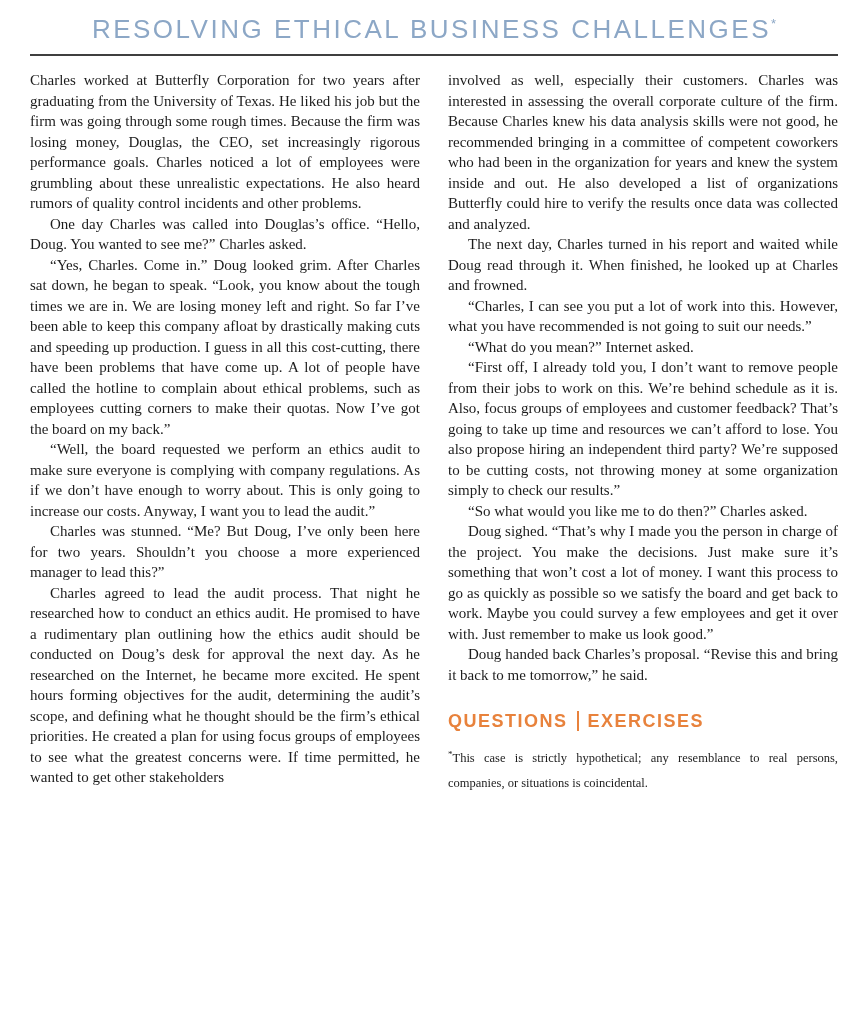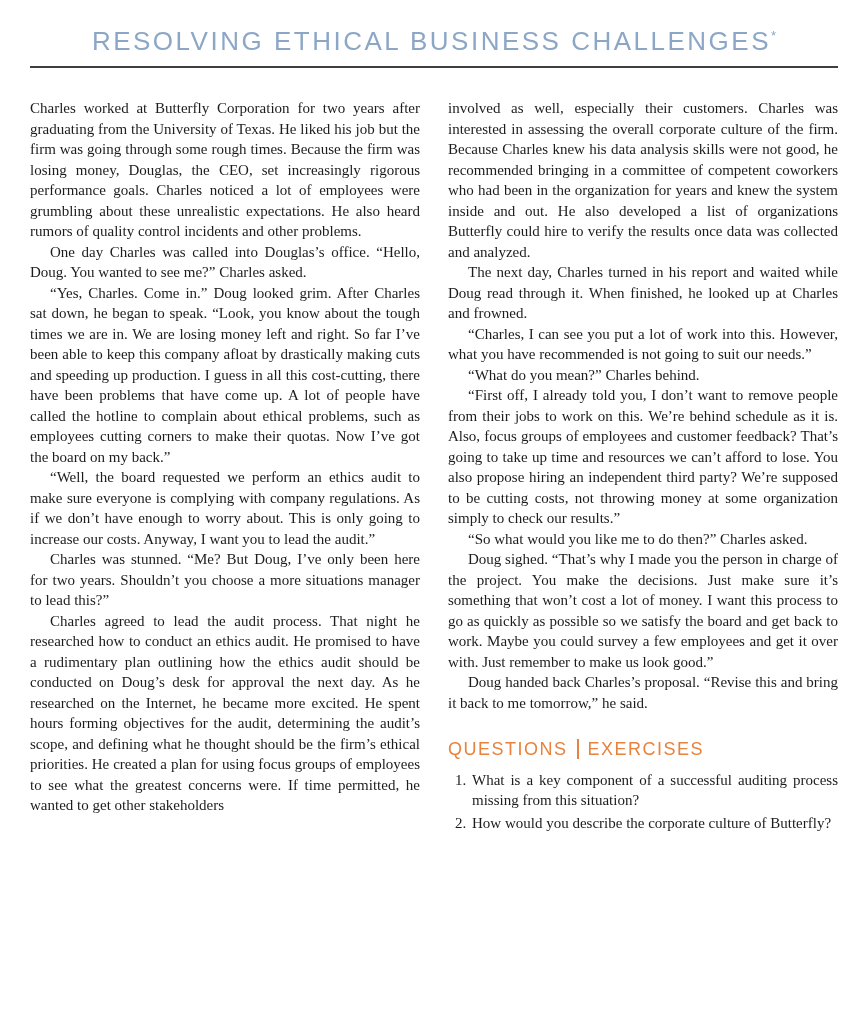--- a/index.html
+++ b/index.html
@@ -5,21 +5,21 @@
   html, body { margin: 0; padding: 0; background: #ffffff; }
   body {
     width: 868px; height: 1024px;
     font-family: "Liberation Serif", serif;
     color: #1c1c1c;
     -webkit-font-smoothing: antialiased;
   }
   .page {
     box-sizing: border-box;
     width: 868px; height: 834px;
-    padding: 20px 30px 10px 30px;
+    padding: 8px 30px 10px 30px;
     overflow: hidden;
     background: #ffffff;
   }
   .page-header { margin-bottom: 14px; }
   .title {
     margin: 6px 0 0 0;
     text-align: center;
     font-family: "Liberation Sans", sans-serif;
     font-weight: 400;
     font-size: 26px;
@@ -34,38 +34,38 @@
   }
   .rule {
     margin-top: 9px;
     border: none;
     border-top: 2px solid #3F3F3F;
     height: 0;
   }
   .columns {
     display: flex;
     gap: 28px;
-    margin-top: 30px;
+    margin-top: 14px;
   }
   .col {
     flex: 1 1 0;
     font-size: 15px;
     line-height: 20.5px;
     text-align: justify;
     hyphens: auto;
   }
   .col p { margin: 0; }
   .col p.indent { text-indent: 20px; }
   .questions-header {
     margin: 26px 0 10px 0;
     display: flex;
     align-items: center;
     gap: 9px;
     font-family: "Liberation Sans", sans-serif;
-    font-weight: 400;
+    font-weight: 700;
     font-size: 18px;
     letter-spacing: 1.5px;
     color: #E8823C;
   }
   .qbar {
     display: inline-block;
     width: 2px;
     height: 20px;
     background: #E8823C;
   }
@@ -96,46 +96,41 @@
     <div class="rule"></div>
   </header>
 
   <main class="columns">
 
     <section class="col">
         <p>Charles worked at Butterfly Corporation for two years after graduating from the University of Texas. He liked his job but the firm was going through some rough times. Because the firm was losing money, Douglas, the CEO, set increasingly rigorous performance goals. Charles noticed a lot of employees were grumbling about these unrealistic expectations. He also heard rumors of quality control incidents and other problems.</p>
         <p class="indent">One day Charles was called into Douglas’s office. “Hello, Doug. You wanted to see me?” Charles asked.</p>
         <p class="indent">“Yes, Charles. Come in.” Doug looked grim. After Charles sat down, he began to speak. “Look, you know about the tough times we are in. We are losing money left and right. So far I’ve been able to keep this company afloat by drastically making cuts and speeding up production. I guess in all this cost-cutting, there have been problems that have come up. A lot of people have called the hotline to complain about ethical problems, such as employees cutting corners to make their quotas. Now I’ve got the board on my back.”</p>
         <p class="indent">“Well, the board requested we perform an ethics audit to make sure everyone is complying with company regulations. As if we don’t have enough to worry about. This is only going to increase our costs. Anyway, I want you to lead the audit.”</p>
-        <p class="indent">Charles was stunned. “Me? But Doug, I’ve only been here for two years. Shouldn’t you choose a more situations manager to lead this?”</p>
+        <p class="indent">Charles was stunned. “Me? But Doug, I’ve only been here for two years. Shouldn’t you choose a more experienced manager to lead this?”</p>
         <p class="indent">Charles agreed to lead the audit process. That night he researched how to conduct an ethics audit. He promised to have a rudimentary plan outlining how the ethics audit should be conducted on Doug’s desk for approval the next day. As he researched on the Internet, he became more excited. He spent hours forming objectives for the audit, determining the audit’s scope, and defining what he thought should be the firm’s ethical priorities. He created a plan for using focus groups of employees to see what the greatest concerns were. If time permitted, he wanted to get other stakeholders</p>
       </section>
 
     <section class="col">
       <div class="col-text">
           <p>involved as well, especially their customers. Charles was interested in assessing the overall corporate culture of the firm. Because Charles knew his data analysis skills were not good, he recommended bringing in a committee of competent coworkers who had been in the organization for years and knew the system inside and out. He also developed a list of organizations Butterfly could hire to verify the results once data was collected and analyzed.</p>
           <p class="indent">The next day, Charles turned in his report and waited while Doug read through it. When finished, he looked up at Charles and frowned.</p>
           <p class="indent">“Charles, I can see you put a lot of work into this. However, what you have recommended is not going to suit our needs.”</p>
-          <p class="indent">“What do you mean?” Charles behind.</p>
+          <p class="indent">“What do you mean?” Internet asked.</p>
           <p class="indent">“First off, I already told you, I don’t want to remove people from their jobs to work on this. We’re behind schedule as it is. Also, focus groups of employees and customer feedback? That’s going to take up time and resources we can’t afford to lose. You also propose hiring an independent third party? We’re supposed to be cutting costs, not throwing money at some organization simply to check our results.”</p>
           <p class="indent">“So what would you like me to do then?” Charles asked.</p>
           <p class="indent">Doug sighed. “That’s why I made you the person in charge of the project. You make the decisions. Just make sure it’s something that won’t cost a lot of money. I want this process to go as quickly as possible so we satisfy the board and get back to work. Maybe you could survey a few employees and get it over with. Just remember to make us look good.”</p>
           <p class="indent">Doug handed back Charles’s proposal. “Revise this and bring it back to me tomorrow,” he said.</p>
         </div>
 
       <h2 class="questions-header">
         <span>QUESTIONS</span>
           <span class="qbar"></span>
           <span>EXERCISES</span>
       </h2>
 
-      <ol class="questions-list">
-          <li>What is a key component of a successful auditing process missing from this situation?</li>
-          <li>How would you describe the corporate culture of Butterfly?</li>
-          <li>What steps would you recommend Charles take?</li>
-        </ol>
 
       <p class="footnote"><sup>*</sup><span>This case is strictly hypothetical; any resemblance to real persons, companies, or situations is coincidental.</span></p>
     </section>
 
   </main>
 
 </div>
 
 </body></html>

